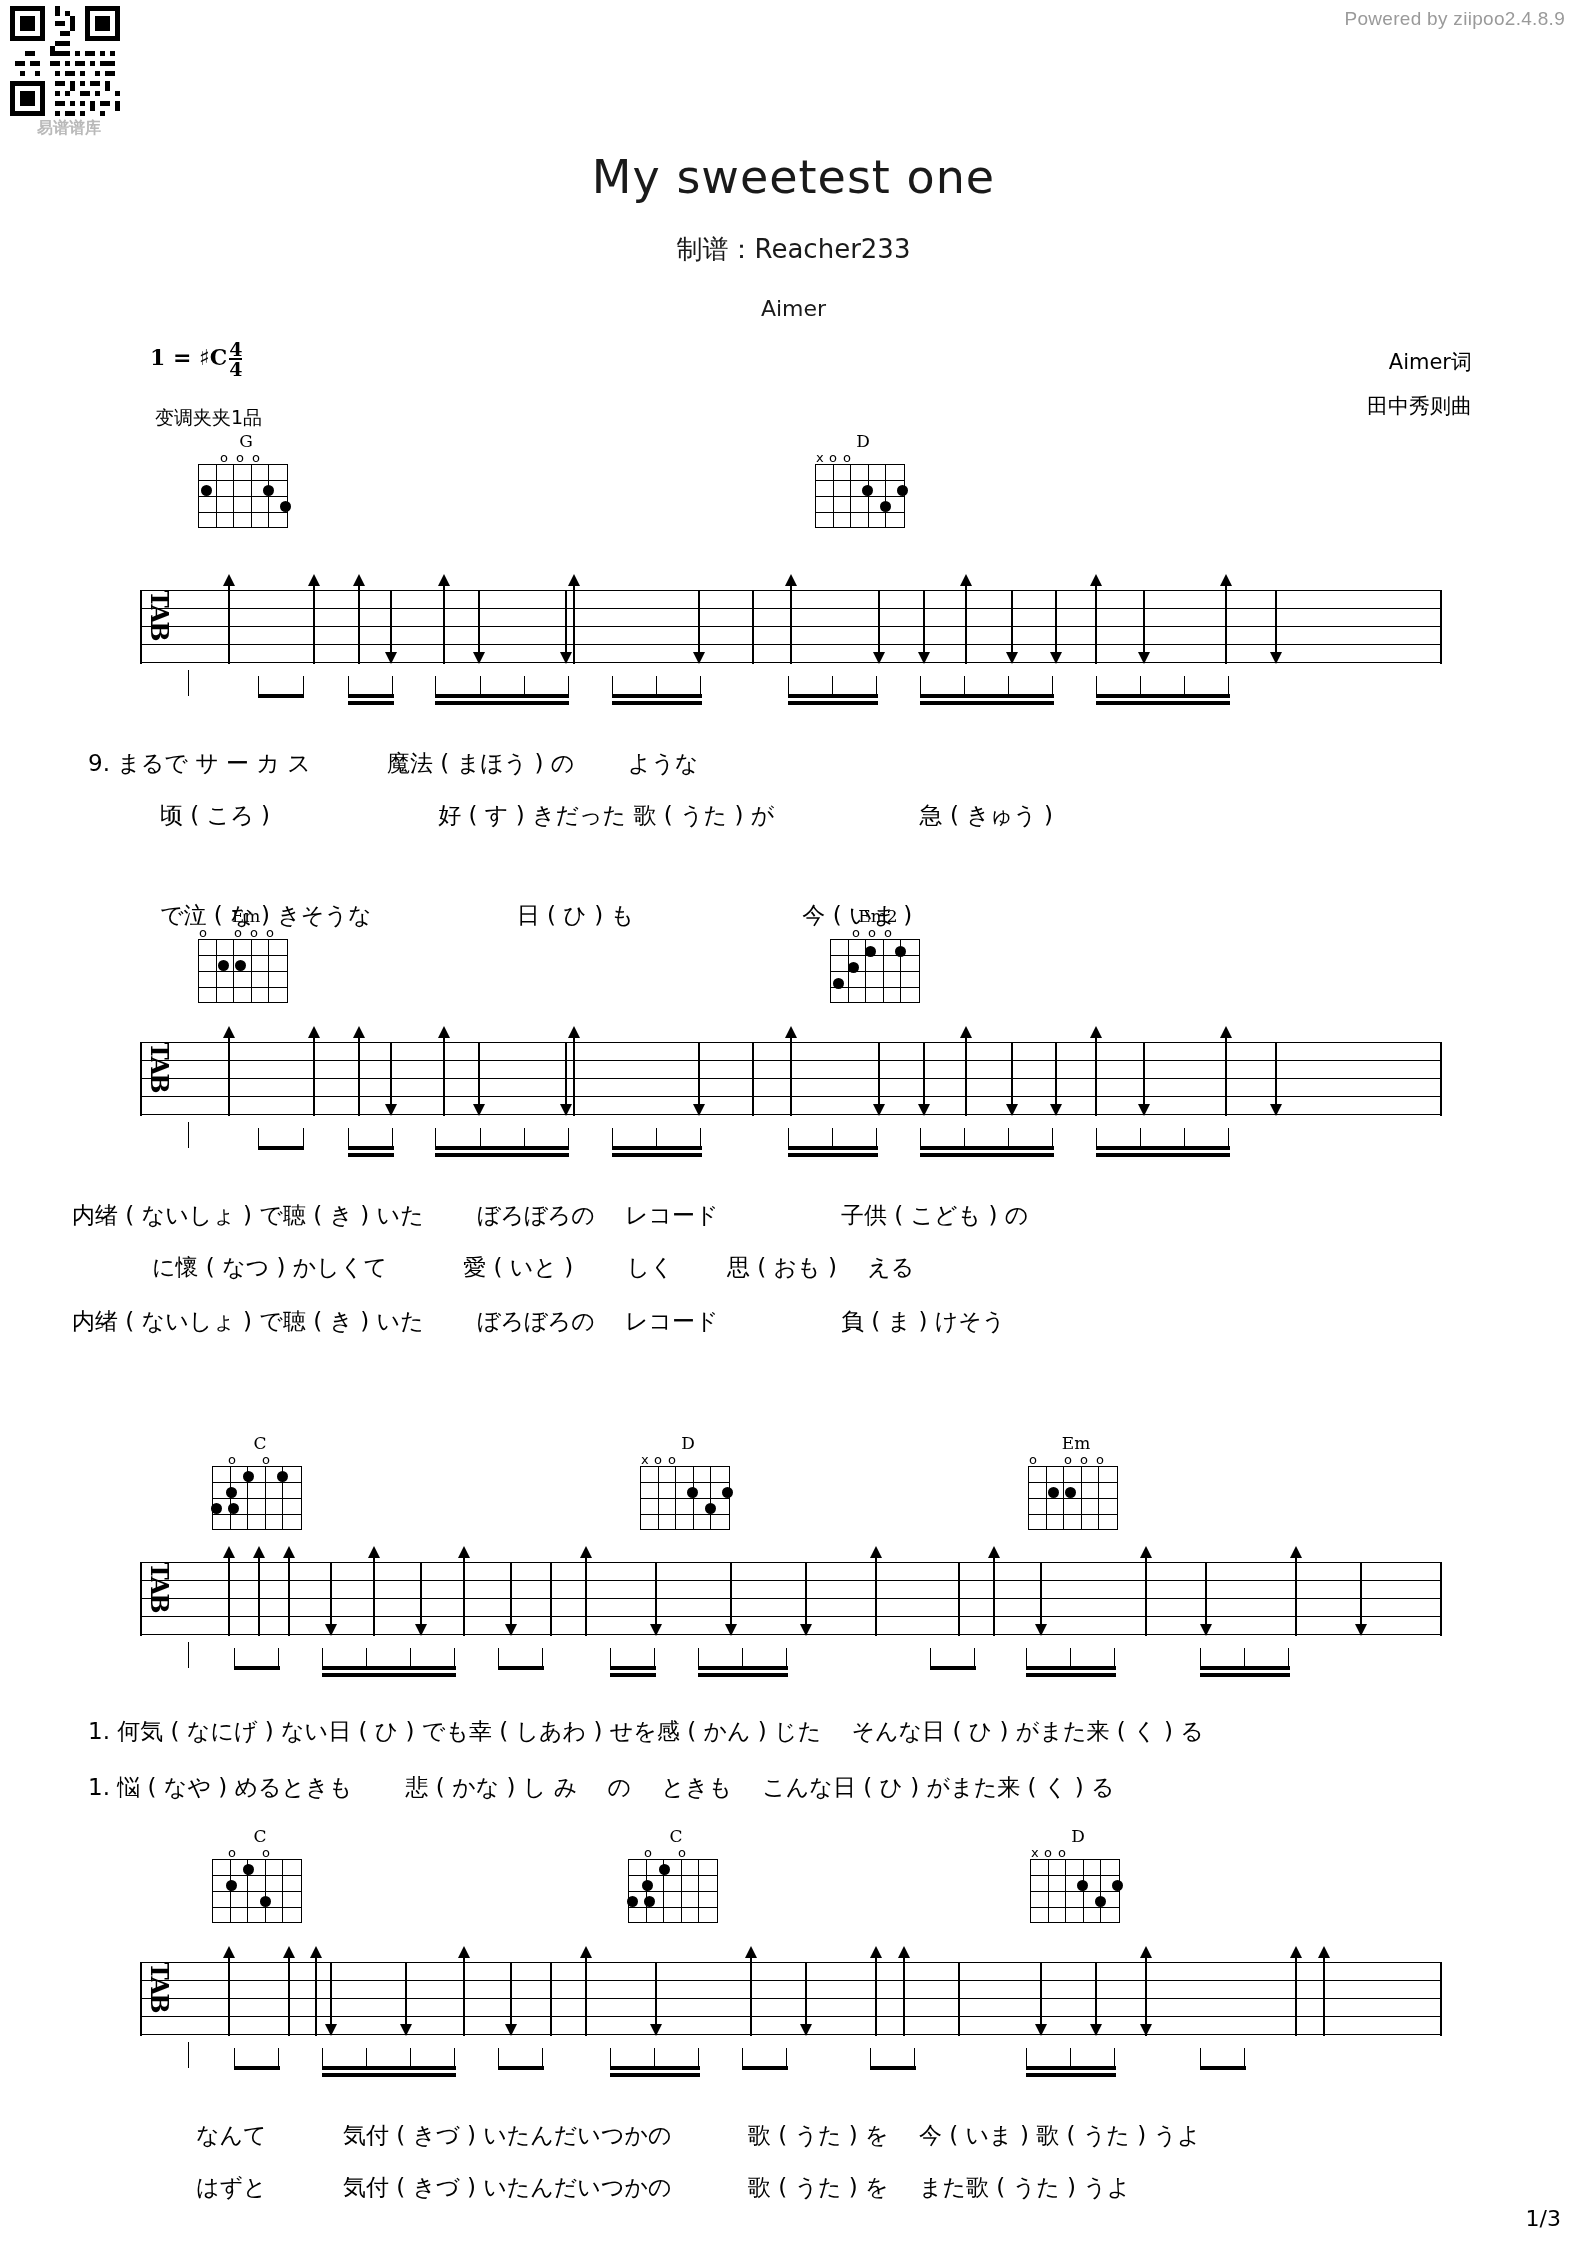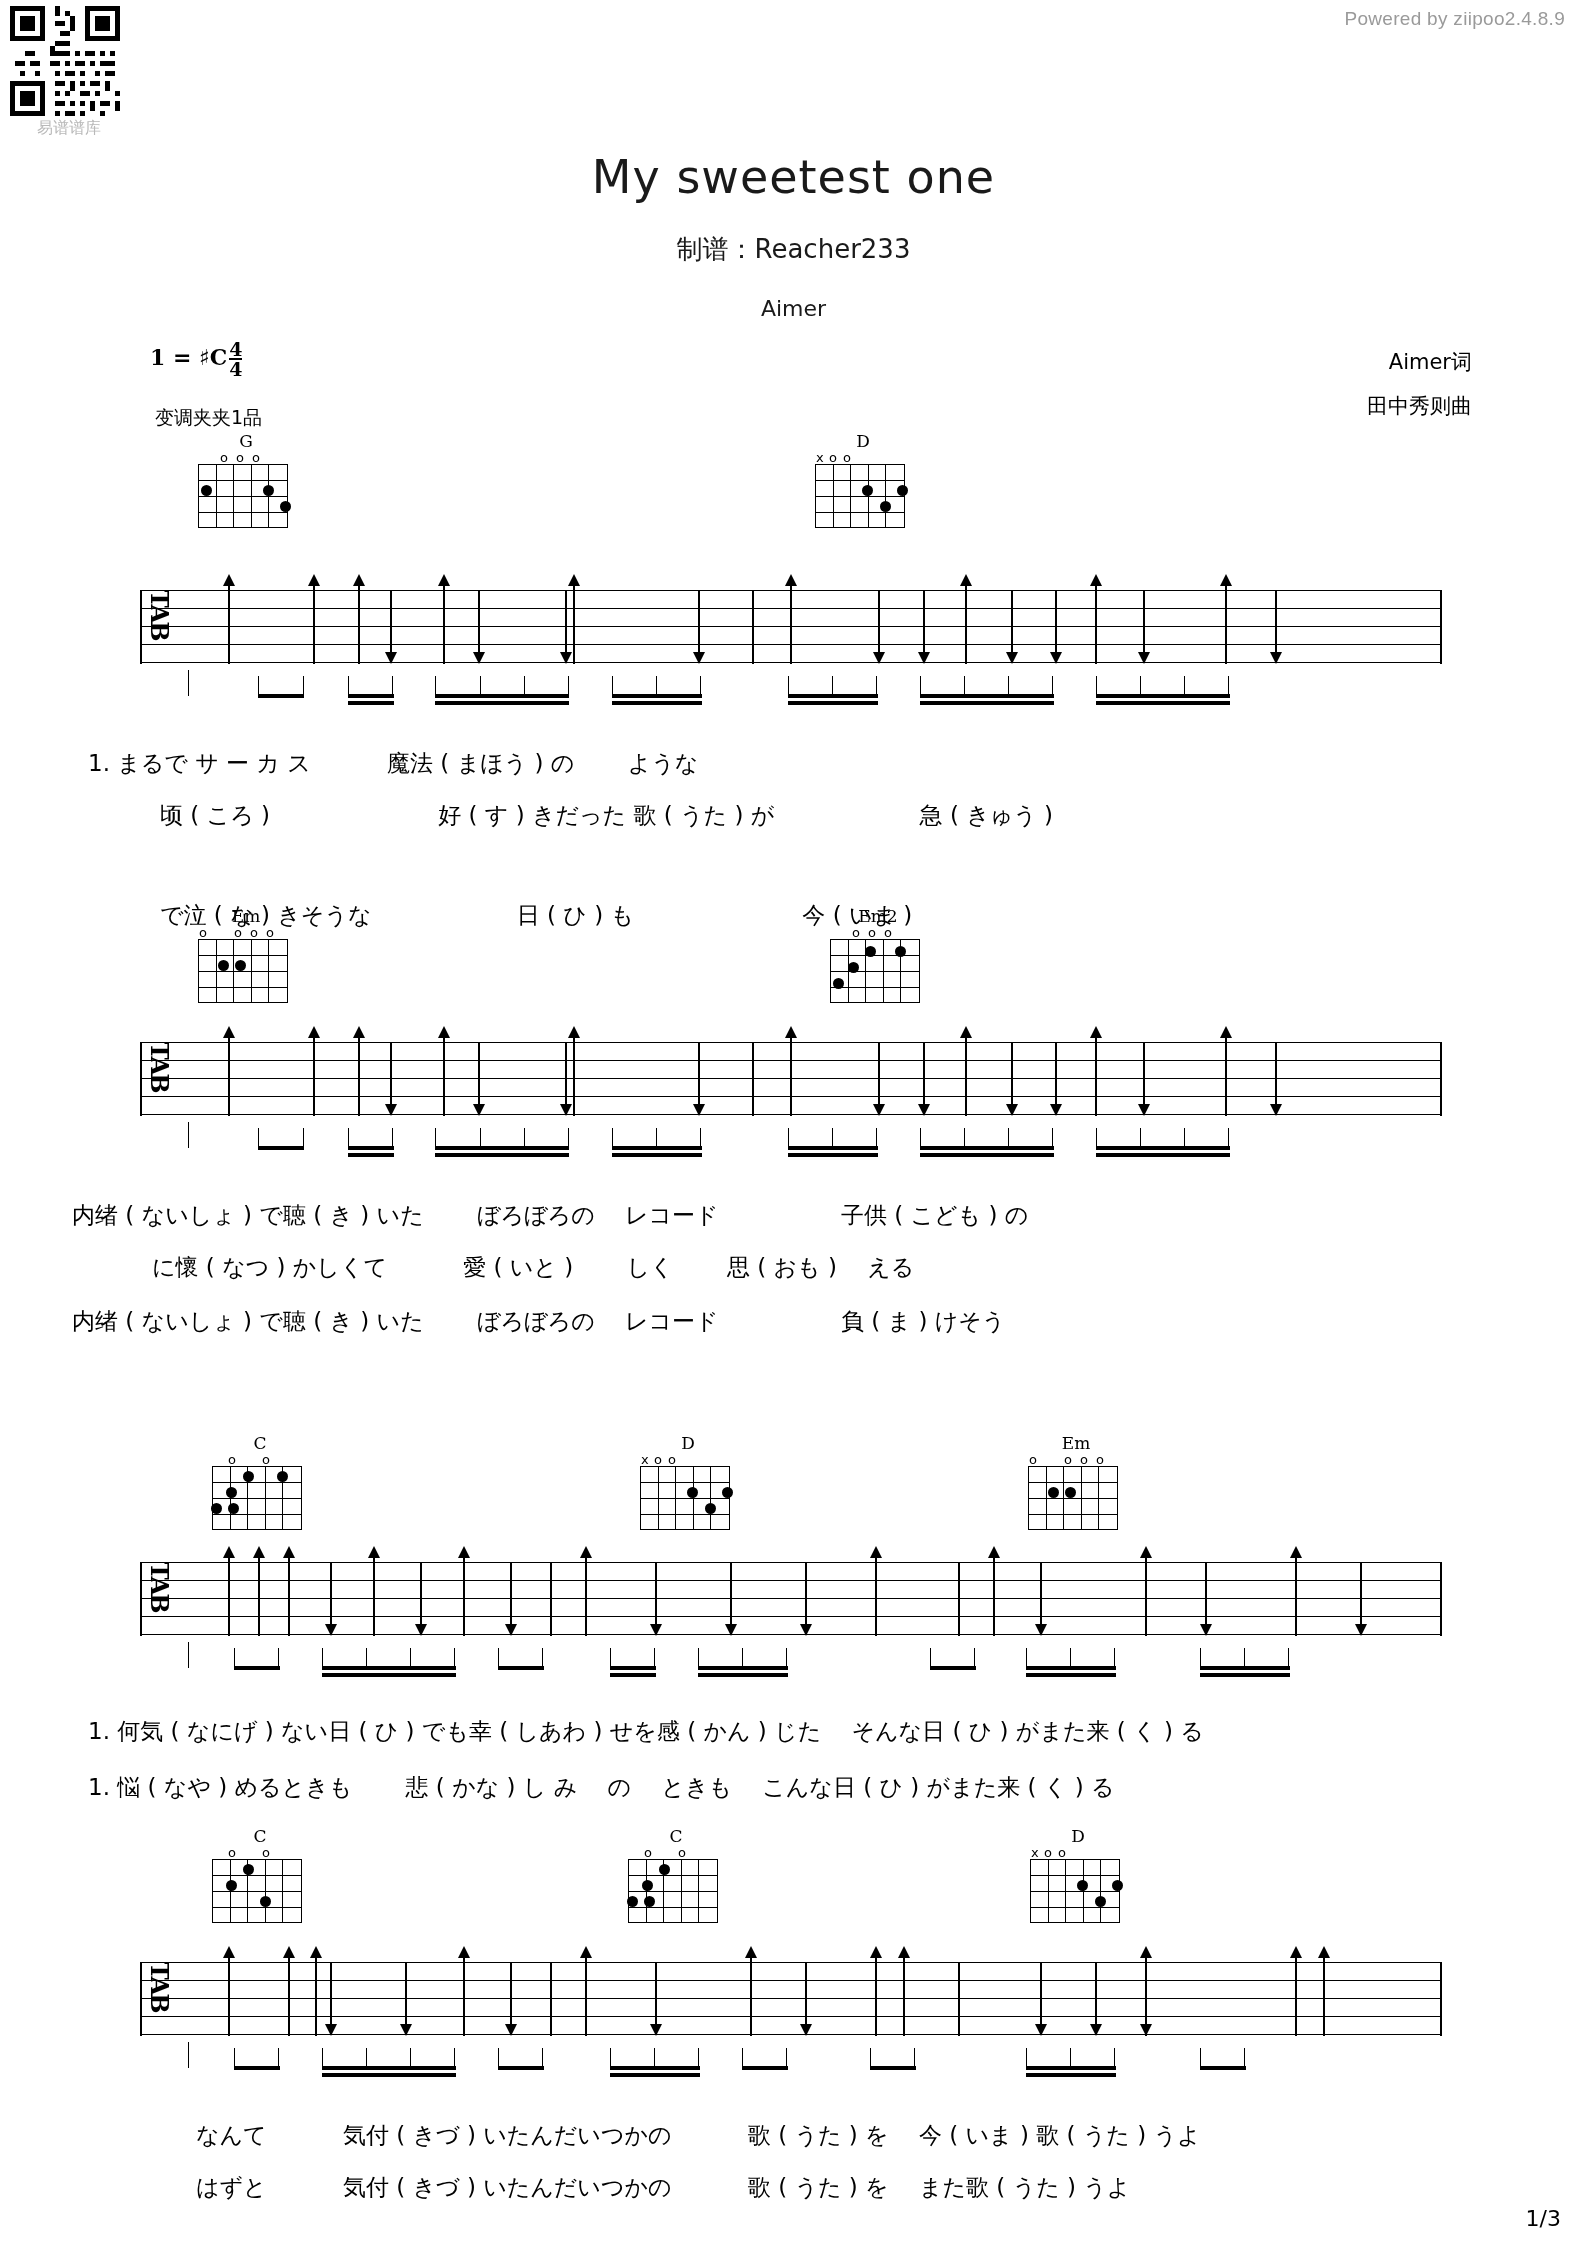--- a/index.html
+++ b/index.html
@@ -3,21 +3,21 @@
 <meta charset="utf-8">
 <style>
   html,body{margin:0;padding:0;background:#ffffff;}
   body{width:1587px;height:2245px;position:relative;font-family:"Liberation Sans",sans-serif;color:#000;overflow:hidden;}
   .page{position:relative;width:1587px;height:2245px;}
 
   
   .powered{position:absolute;right:22px;top:8px;font-size:19px;color:#9a9a9a;letter-spacing:.3px;}
   .qr{position:absolute;left:10px;top:6px;width:110px;height:110px;}
   .qr svg{display:block;}
-  .qr-label{position:absolute;left:10px;top:118px;width:118px;text-align:center;font-size:16px;color:#b9b9b9;}
+  .qr-label{position:absolute;left:10px;top:118px;width:118px;text-align:center;font-size:16px;color:#b9b9b9;font-weight:bold;}
 
   .title{position:absolute;top:150px;left:0;width:1587px;text-align:center;font-size:46px;font-family:"DejaVu Sans",sans-serif;letter-spacing:1px;color:#1a1a1a;}
   .arranger{position:absolute;top:232px;left:0;width:1587px;text-align:center;font-size:26px;font-family:"DejaVu Sans",sans-serif;color:#1a1a1a;}
   .artist{position:absolute;top:296px;left:0;width:1587px;text-align:center;font-size:22px;font-family:"DejaVu Sans",sans-serif;color:#1a1a1a;}
 
   .keysig{position:absolute;left:150px;top:340px;font-size:22px;font-weight:bold;font-family:"DejaVu Serif",serif;}
   .keysig .num{display:inline-block;vertical-align:middle;line-height:.95;font-size:19px;text-align:center;margin-left:2px;}
   .keysig .num i{display:block;font-style:normal;}
   .keysig .num i:first-child{border-bottom:2px solid #000;}
   .capo{position:absolute;left:155px;top:405px;font-size:19px;font-family:"DejaVu Sans",sans-serif;}
@@ -702,21 +702,21 @@
       <div style="position:absolute;left:930px;top:0;width:1.4px;height:20px;background:#000;"></div>
       <div style="position:absolute;left:974px;top:0;width:1.4px;height:20px;background:#000;"></div>
       <div class="beam" style="left:886px;top:18px;width:90px;"></div>
       <div class="beam" style="left:886px;top:25px;width:90px;"></div>
       <div style="position:absolute;left:1060px;top:0;width:1.4px;height:20px;background:#000;"></div>
       <div style="position:absolute;left:1104px;top:0;width:1.4px;height:20px;background:#000;"></div>
       <div class="beam" style="left:1060px;top:18px;width:46px;"></div>
     </div>
   </div>
 
-  <div class="lyr" style="left:88px;top:748px;">1. まるで サ ー カ ス　　　 魔法 ( まほう ) の　　 ような</div>
+  <div class="lyr" style="left:88px;top:748px;">9. まるで サ ー カ ス　　　 魔法 ( まほう ) の　　 ような</div>
   <div class="lyr" style="left:160px;top:800px;">顷 ( ころ )　　　　　　　 好 ( す ) きだった 歌 ( うた ) が　　　　　　 急 ( きゅう )</div>
   <div class="lyr" style="left:160px;top:900px;">で泣 ( な ) きそうな　　　　　　 日 ( ひ ) も　　　　　　　 今 ( いま )</div>
   <div class="lyr" style="left:72px;top:1200px;">内绪 ( ないしょ ) で聴 ( き ) いた　　 ぼろぼろの　 レコード　　　　　 子供 ( こども ) の</div>
   <div class="lyr" style="left:152px;top:1252px;">に懷 ( なつ ) かしくて　　　 愛 ( いと )　　 しく　　 思 ( おも )　 える</div>
   <div class="lyr" style="left:72px;top:1306px;">内绪 ( ないしょ ) で聴 ( き ) いた　　 ぼろぼろの　 レコード　　　　　 負 ( ま ) けそう</div>
   <div class="lyr" style="left:88px;top:1716px;">1. 何気 ( なにげ ) ない日 ( ひ ) でも幸 ( しあわ ) せを感 ( かん ) じた　 そんな日 ( ひ ) がまた来 ( く ) る</div>
   <div class="lyr" style="left:88px;top:1772px;">1. 悩 ( なや ) めるときも　　 悲 ( かな ) し み　 の　 ときも　 こんな日 ( ひ ) がまた来 ( く ) る</div>
   <div class="lyr" style="left:196px;top:2120px;">なんて　　　 気付 ( きづ ) いたんだいつかの　　　 歌 ( うた ) を　 今 ( いま ) 歌 ( うた ) うよ</div>
   <div class="lyr" style="left:196px;top:2172px;">はずと　　　 気付 ( きづ ) いたんだいつかの　　　 歌 ( うた ) を　 また歌 ( うた ) うよ</div>
 

